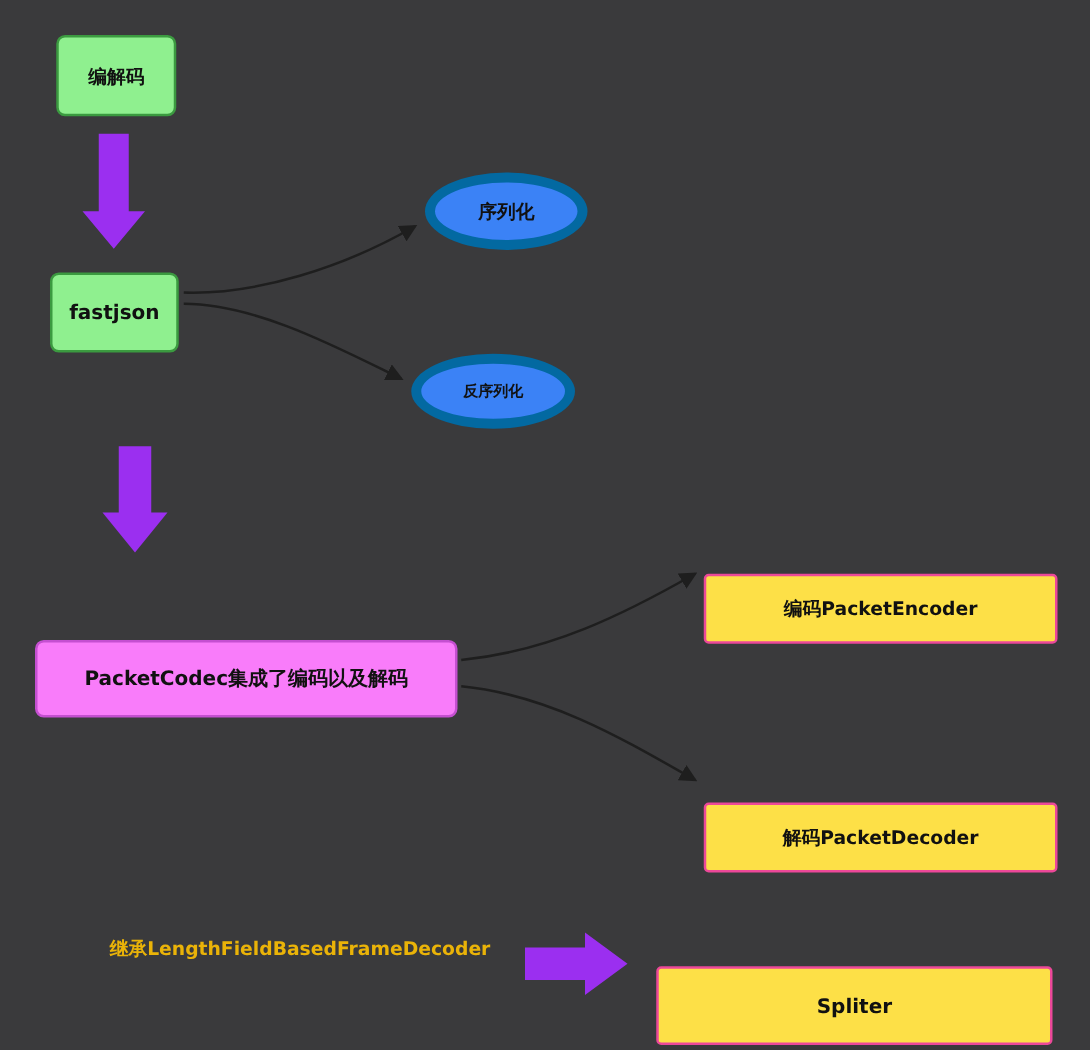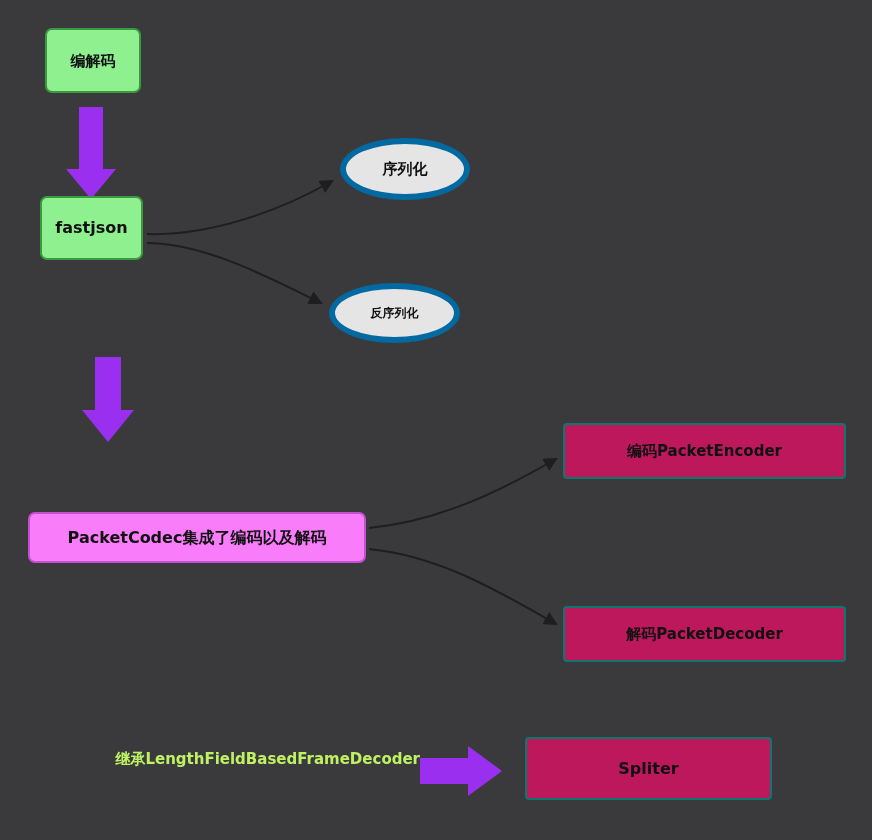--- a/index.html
+++ b/index.html
@@ -36,50 +36,51 @@
     box-sizing: border-box;
     line-height: 1.2;
   }
   .rect { border-radius: 7px; }
   .rect-sq { border-radius: 4px; }
   .green-light {
     background: #8ff08f;
     border: 2px solid #3b9a40;
   }
   .green-bright {
-    background: #be185d;
-    border: 2px solid #0f766e;
+    background: #fde047;
+    border: 2px solid #ec4899;
+    margin-top: 36px;
   }
   .magenta {
     background: #f97cfa;
     border: 2px solid #c44fd0;
   }
   .ellipse {
-    background: #e5e5e5;
-    border: 6px solid #0369a1;
+    background: #3b82f6;
+    border: 8px solid #0369a1;
     border-radius: 50%;
     text-align: right;
   }
   #node-codec      { left: 45px;  top: 28px;  width: 96px;  height: 65px;  font-size: 15px; }
-  #node-fastjson   { left: 40px;  top: 196px; width: 103px; height: 64px;  font-size: 16px; }
+  #node-fastjson   { left: 40px;  top: 218px; width: 103px; height: 64px;  font-size: 16px; }
   #node-serialize  { left: 340px; top: 138px; width: 130px; height: 62px;  font-size: 15px; }
   #node-deserialize{ left: 329px; top: 283px; width: 131px; height: 60px;  font-size: 12px; }
-  #node-packetcodec{ left: 28px;  top: 512px; width: 338px; height: 51px;  font-size: 16px; }
+  #node-packetcodec{ left: 28px;  top: 512px; width: 338px; height: 62px;  font-size: 16px; }
   #node-encoder    { left: 563px; top: 423px; width: 283px; height: 56px;  font-size: 15px; }
   #node-decoder    { left: 563px; top: 606px; width: 283px; height: 56px;  font-size: 15px; justify-content: center; }
-  #node-spliter    { left: 525px; top: 737px; width: 247px; height: 63px;  font-size: 16px; }
+  #node-spliter    { left: 525px; top: 737px; width: 317px; height: 63px;  font-size: 16px; }
   .annotation {
     position: absolute;
     left: 60px;
     top: 749px;
     width: 360px;
-    text-align: right;
+    text-align: center;
     font-weight: bold;
     font-size: 15px;
-    color: #bef264;
+    color: #eab308;
     line-height: 1.45;
   }
 </style>
 </head>
 <body>
 
 <div class="canvas">
 
   <svg class="connectors" width="872" height="840" viewBox="0 0 872 840">
     <defs>

